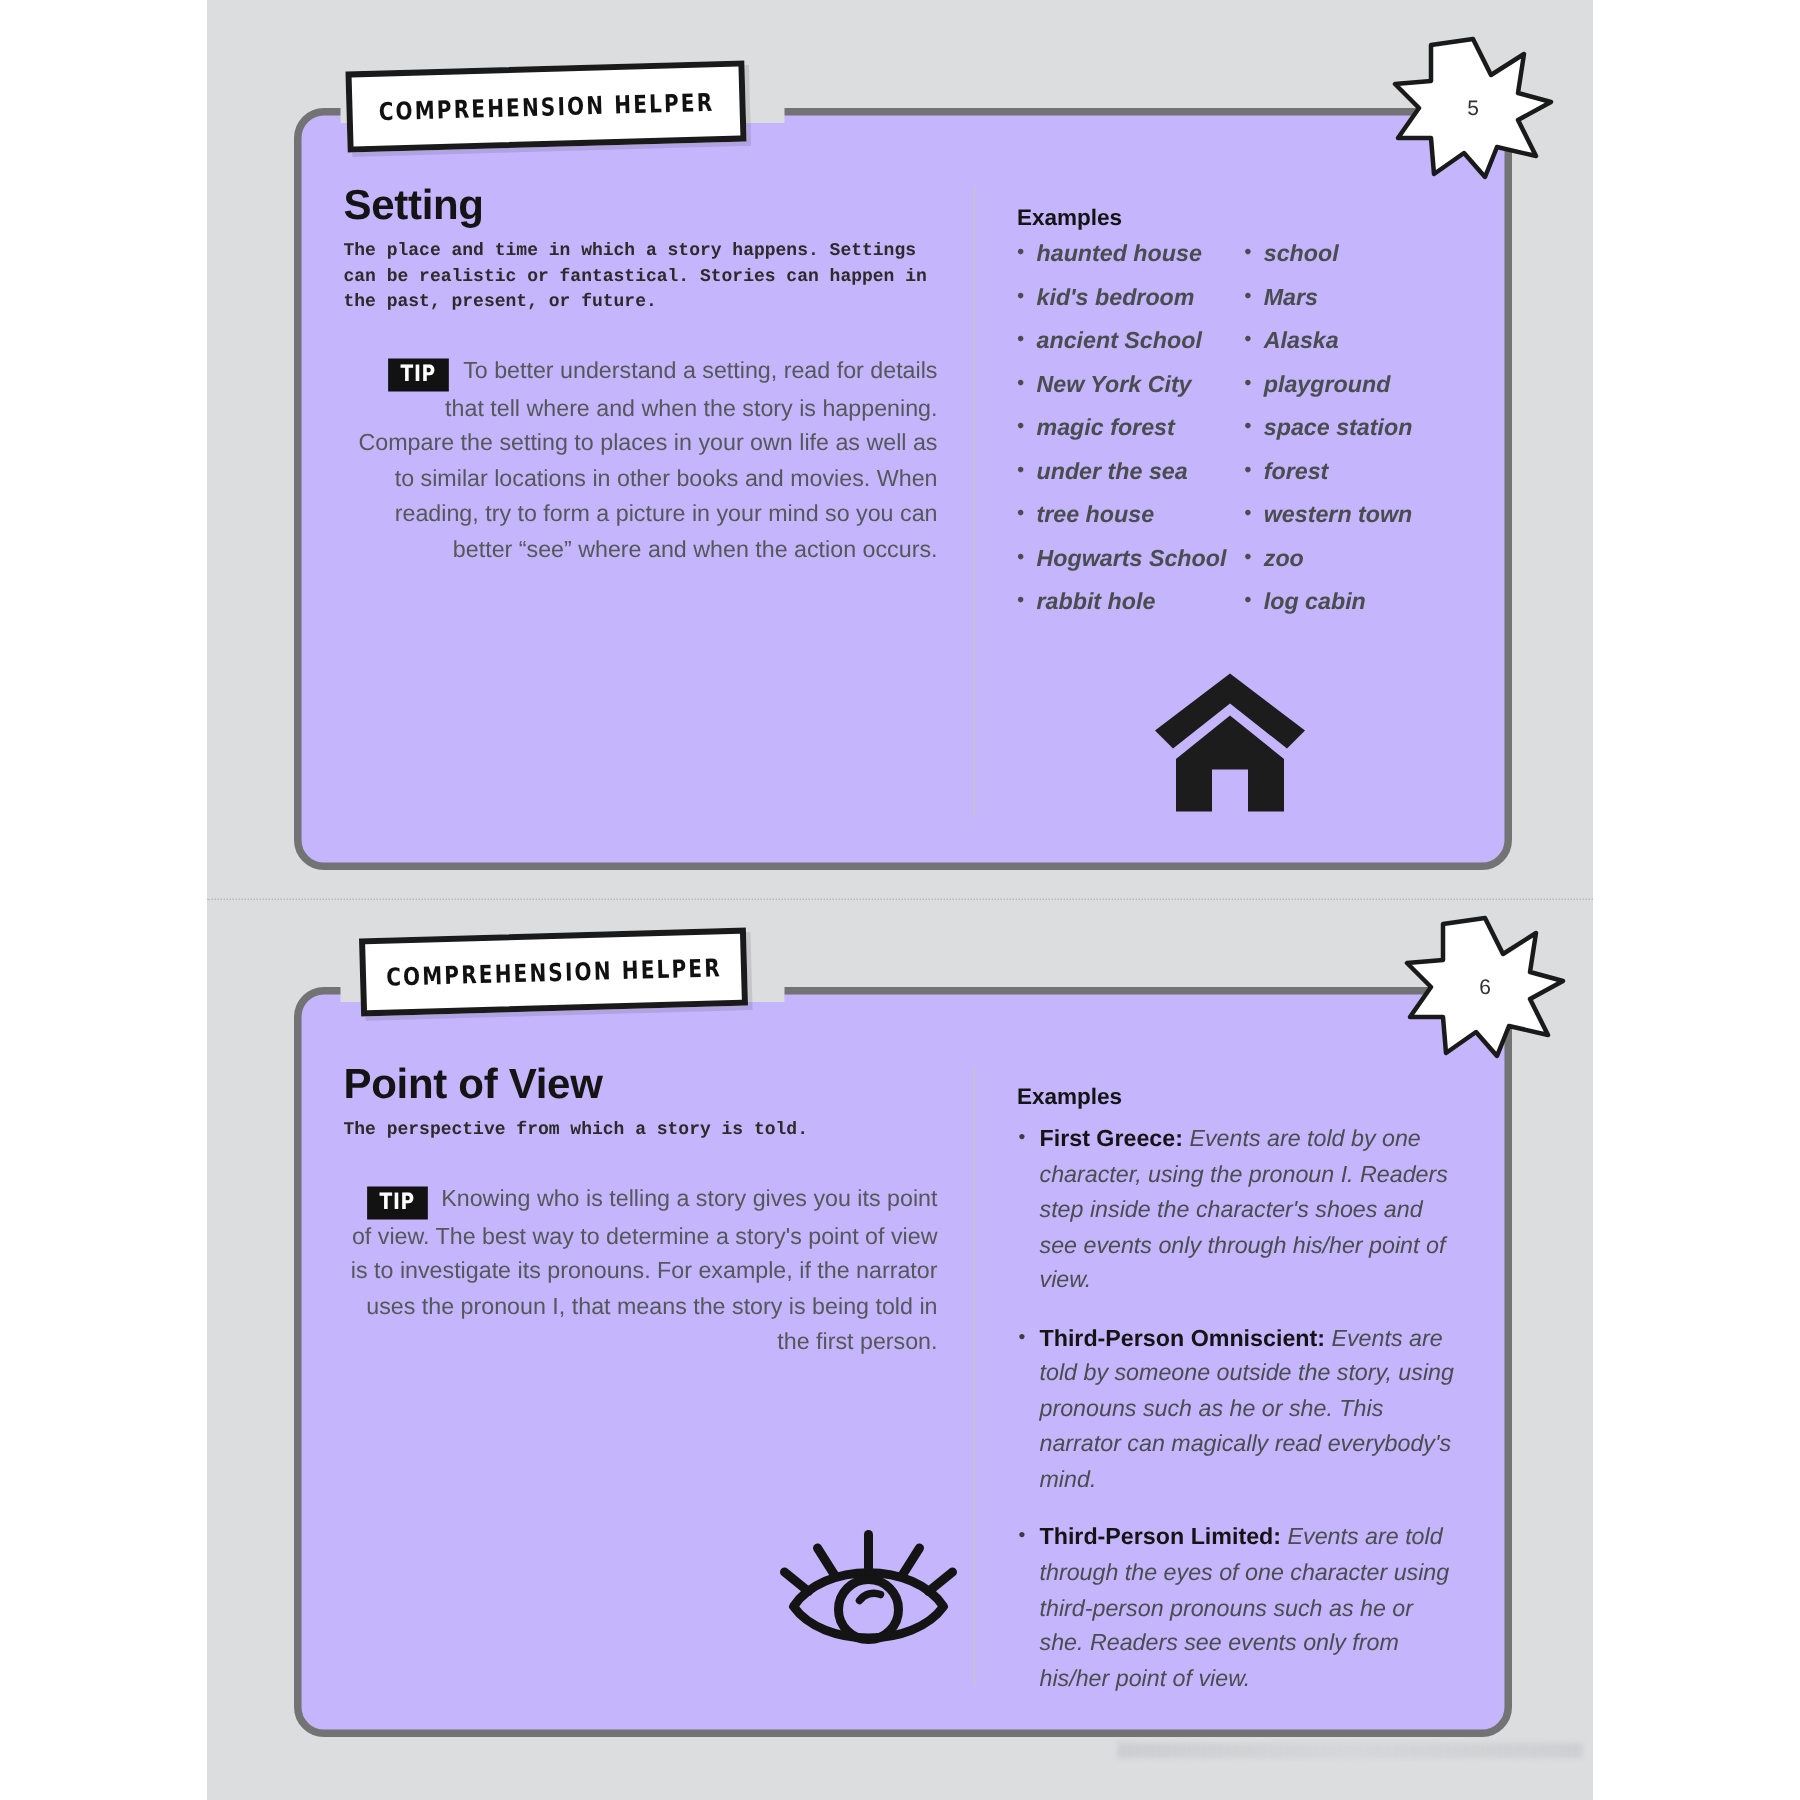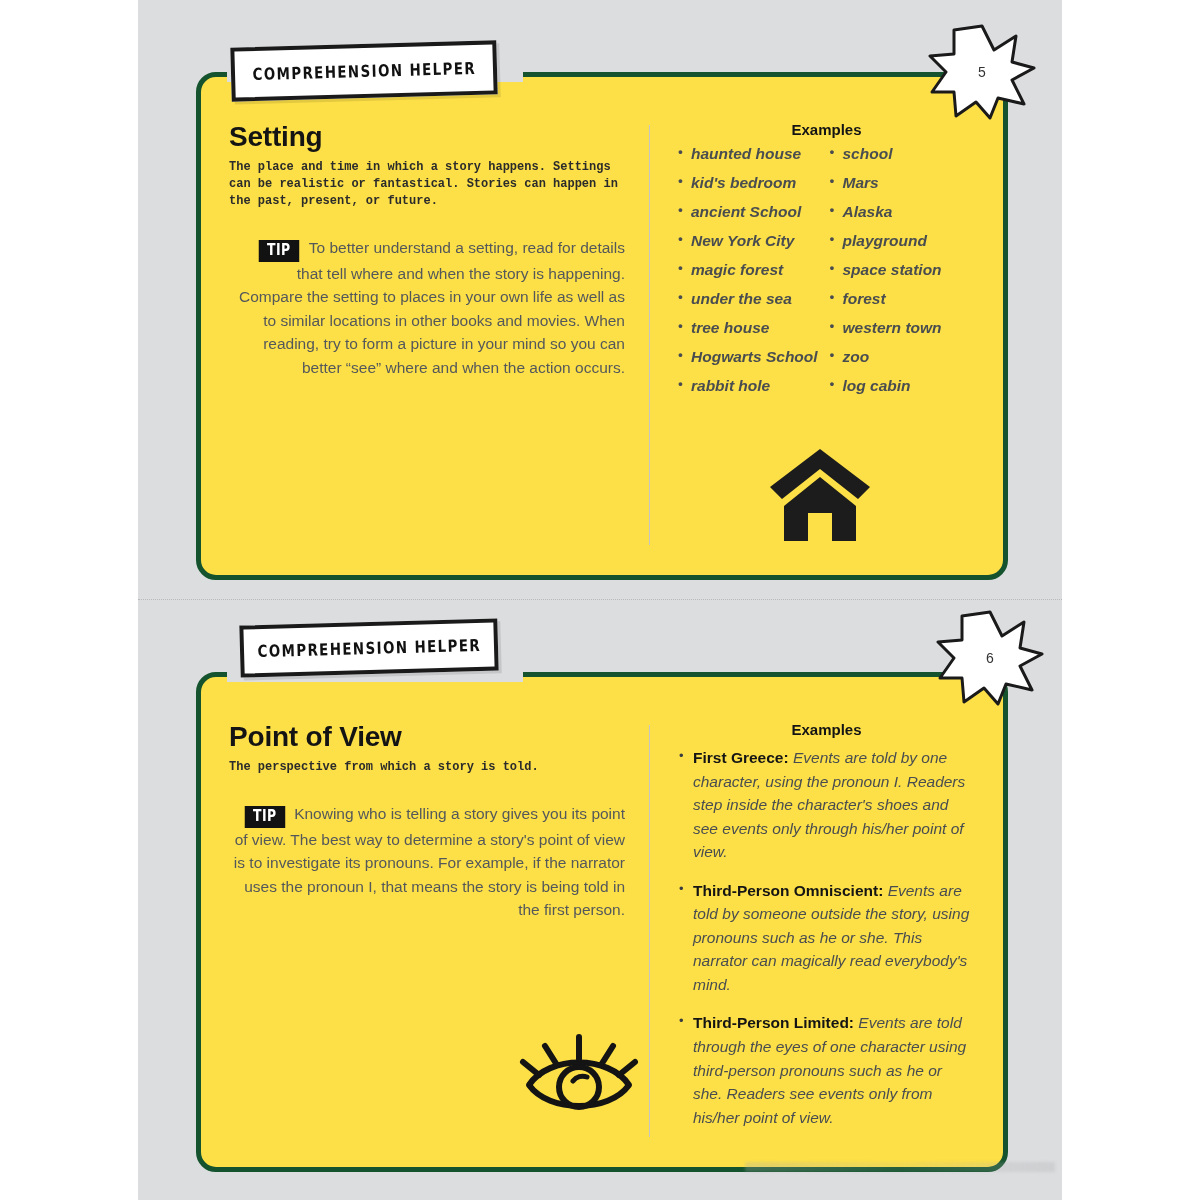--- a/index.html
+++ b/index.html
@@ -31,27 +31,27 @@
     left: 138px;
     top: 599px;
     width: 924px;
     height: 0;
     border-top: 1px dotted #b8b9bb;
   }
 
   
   .card {
     position: absolute;
-    background: #fde047;
-    border: 5px solid #14532d;
+    background: #c4b5fd;
+    border: 5px solid #737373;
     border-radius: 20px;
     box-sizing: border-box;
   }
   #card-5 { left: 196px; top: 72px;  width: 812px; height: 508px; }
-  #card-6 { left: 196px; top: 672px; width: 812px; height: 500px; }
+  #card-6 { left: 196px; top: 658px; width: 812px; height: 500px; }
 
   
   .top-mask {
     position: absolute;
     top: -7px;
     left: 26px;
     width: 296px;
     height: 12px;
     background: #dcdddf;
   }
@@ -150,22 +150,21 @@
     line-height: 1.1;
     vertical-align: -2px;
     margin-right: 8px;
     transform: scaleX(0.92);
   }
 
   .examples-head {
     font-size: 15px;
     font-weight: bold;
     color: #141414;
-    margin: 0 0 8px 0;
-    text-align: center;
+    margin: 16px 0 8px 0;
   }
 
   
   .ex-cols { display: flex; gap: 6px; font-weight: bold; }
   .ex-col { flex: 1; }
   .ex-item {
     font-size: 15.5px;
     font-style: italic;
     color: #4a4d50;
     line-height: 1.0;

